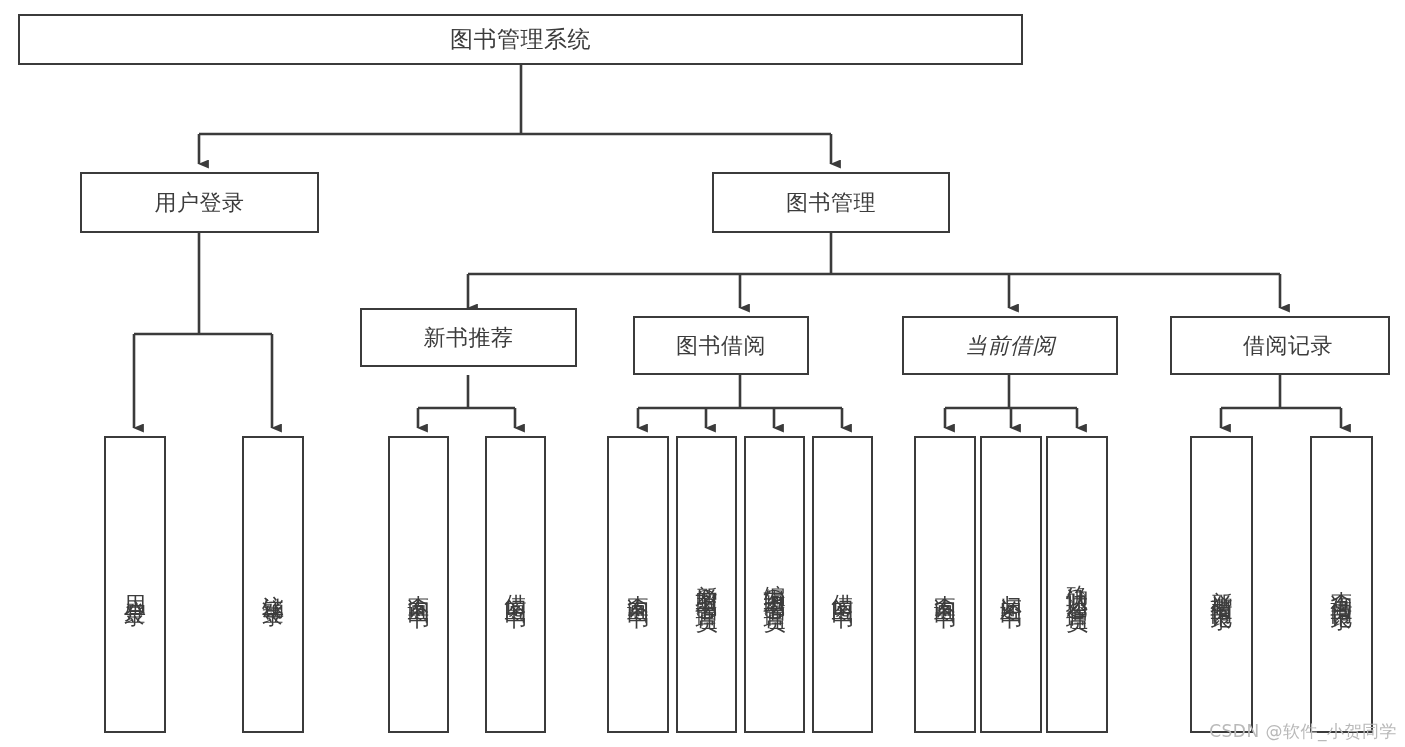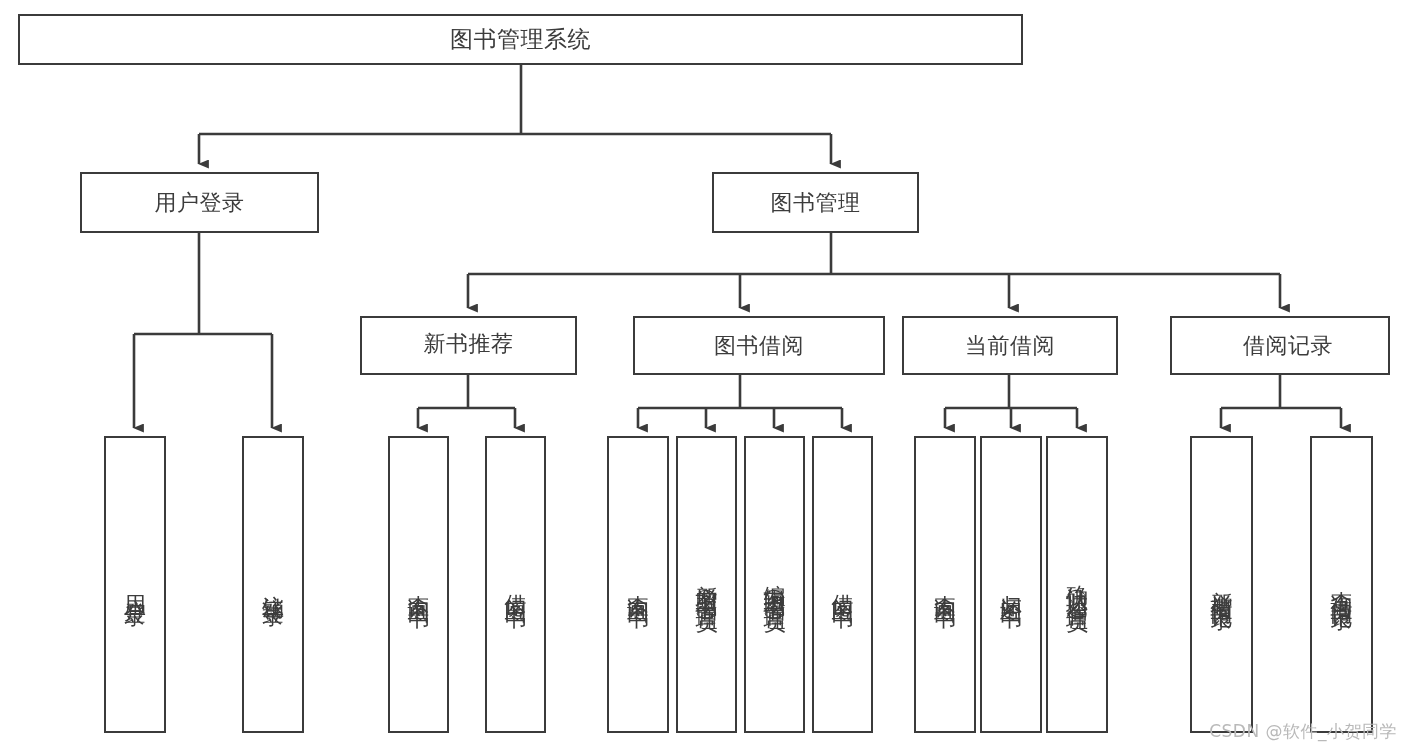--- a/index.html
+++ b/index.html
@@ -126,31 +126,31 @@
     </g>
   </svg>
 
   <div class="node root" style="left:18px; top:14px; width:1005px; height:51px;">
     <span>图书管理系统</span>
   </div>
 
   <div class="node h" style="left:80px; top:172px; width:239px; height:61px;">
     <span>用户登录</span>
   </div>
-  <div class="node h" style="left:712px; top:172px; width:207px; height:61px;">
+  <div class="node h" style="left:712px; top:172px; width:238px; height:61px;">
     <span>图书管理</span>
   </div>
 
-  <div class="node h" style="left:360px; top:316px; width:217px; height:59px;font-family:Liberation Mono, monospace;">
+  <div class="node h" style="left:360px; top:308px; width:217px; height:59px;">
     <span>新书推荐</span>
   </div>
-  <div class="node h" style="left:633px; top:316px; width:252px; height:59px;">
+  <div class="node h" style="left:633px; top:316px; width:176px; height:59px;">
     <span>图书借阅</span>
   </div>
-  <div class="node h" style="left:902px; top:316px; width:216px; height:59px;">
+  <div class="node h" style="left:902px; top:316px; width:216px; height:59px;font-style:italic;">
     <span>当前借阅</span>
   </div>
   <div class="node h" style="left:1170px; top:316px; width:220px; height:59px;padding-left:16px;">
     <span>借阅记录</span>
   </div>
 
   <div class="node leaf" style="left:104px; top:436px; width:62px; height:297px;">
     <span class="vtext">用户登录</span>
   </div>
   <div class="node leaf" style="left:242px; top:436px; width:62px; height:297px;">

